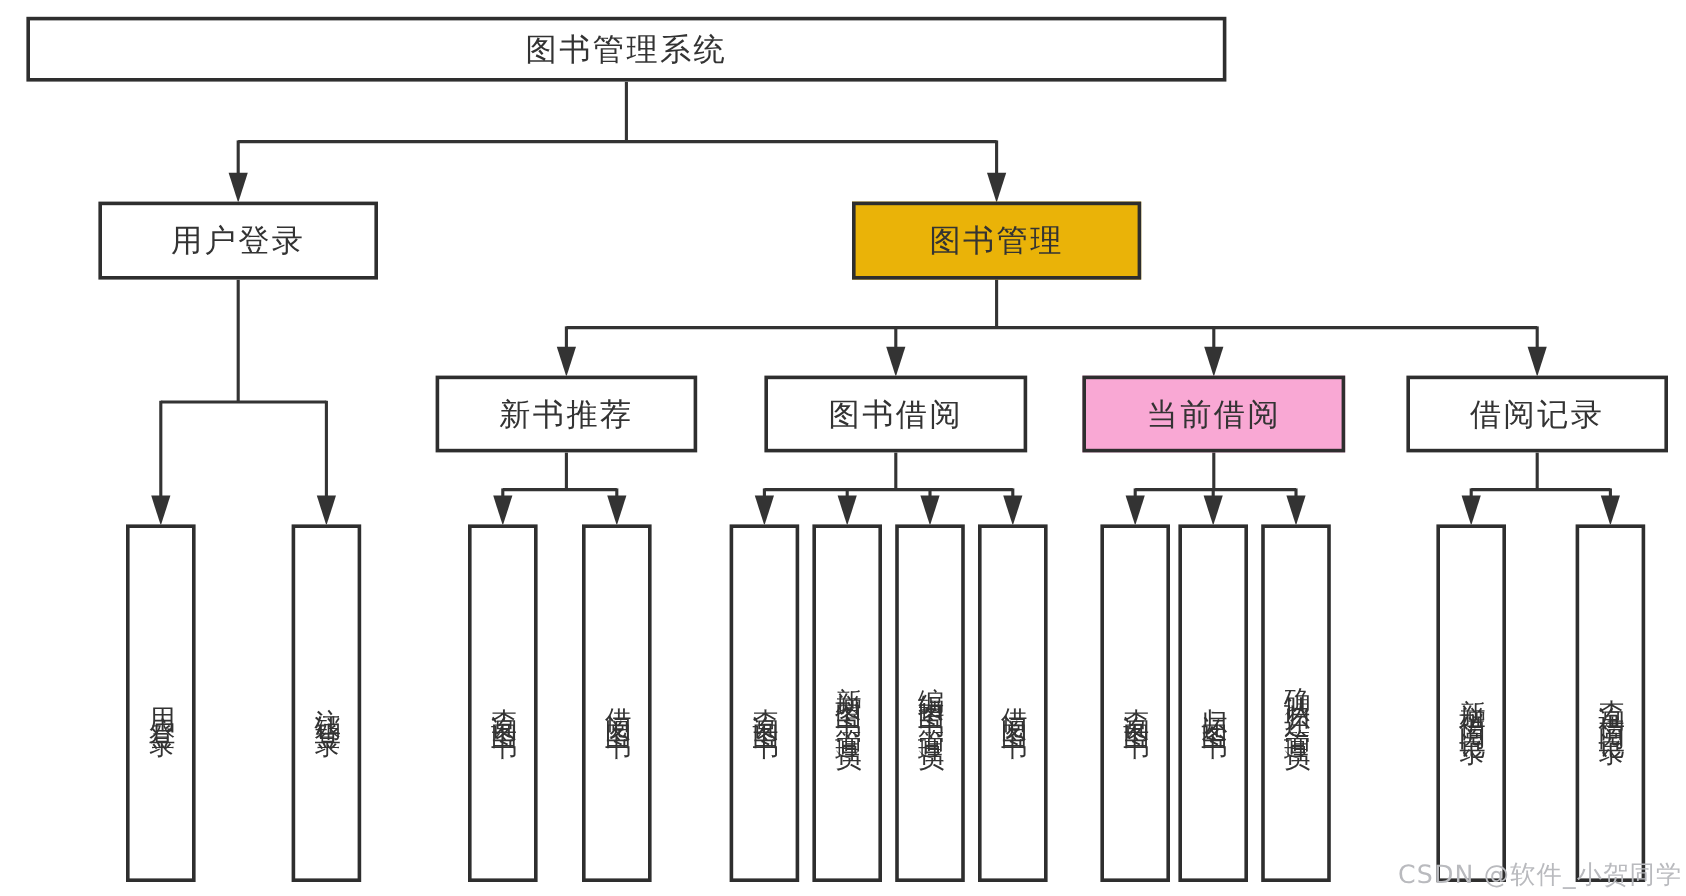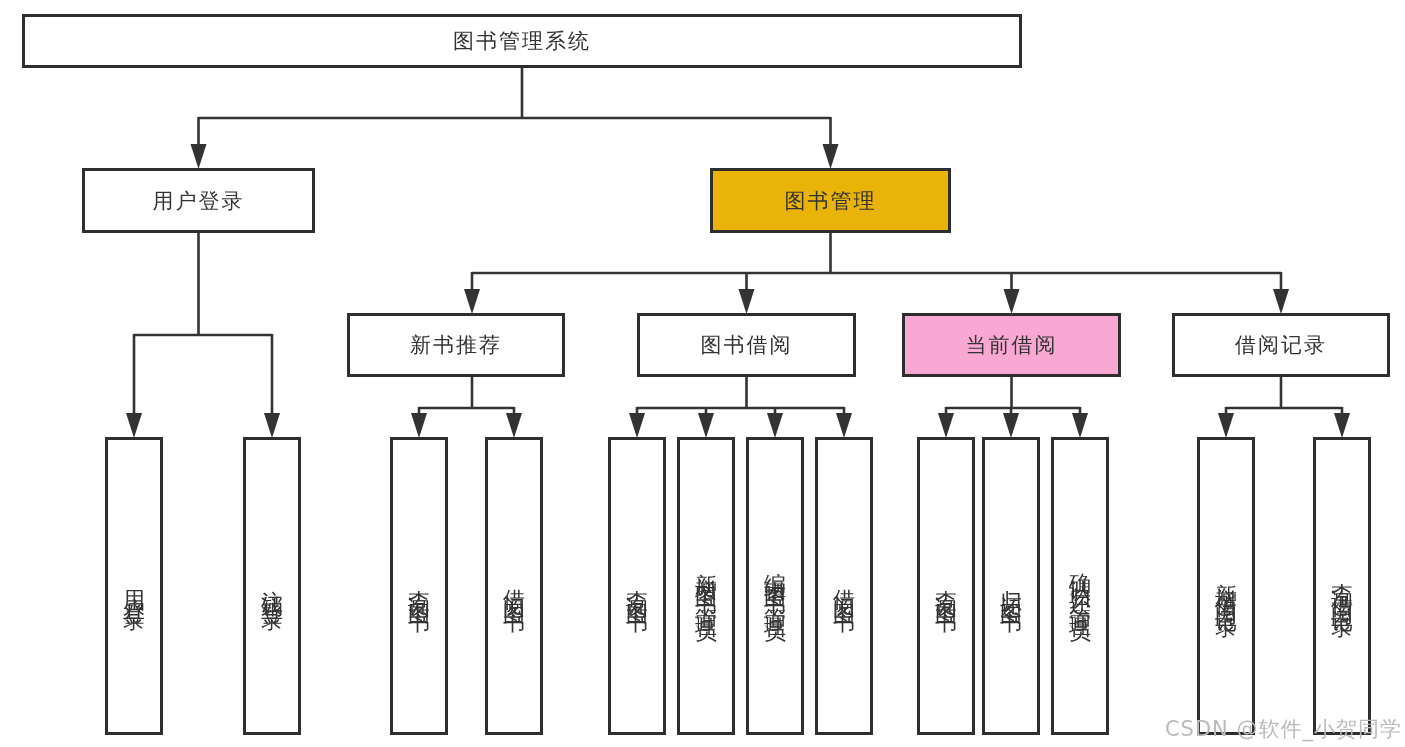--- a/index.html
+++ b/index.html
@@ -20,21 +20,21 @@
     position: absolute;
     box-sizing: border-box;
     background: #ffffff;
     border: 3px solid #2e2e2e;
     display: flex;
     align-items: center;
     justify-content: center;
     color: #333333;
   }
   .node.horizontal .node-label {
-    font-size: 21px;
+    font-size: 26px;
     letter-spacing: 2px;
     white-space: nowrap;
   }
   .node.vertical .node-label {
     writing-mode: vertical-rl;
     text-orientation: mixed;
     font-size: 22px;
     letter-spacing: 7px;
     line-height: 1.1;
   }
@@ -110,21 +110,21 @@
 
   <div class="node horizontal" style="left: 22px; top: 14px; width: 1000px; height: 54px; border-color: rgb(46, 46, 46); background: rgb(255, 255, 255); color: rgb(51, 51, 51);">
       <span class="node-label">图书管理系统</span>
     </div>
     <div class="node horizontal" style="left: 82px; top: 168px; width: 233px; height: 65px; border-color: rgb(46, 46, 46); background: rgb(255, 255, 255); color: rgb(51, 51, 51);">
       <span class="node-label">用户登录</span>
     </div>
     <div class="node horizontal" style="left: 710px; top: 168px; width: 241px; height: 65px; border-color: rgb(46, 46, 46); background: #eab308; color: rgb(51, 51, 51);">
       <span class="node-label">图书管理</span>
     </div>
-    <div class="node horizontal" style="left: 347px; top: 313px; width: 218px; height: 64px; border-color: rgb(46, 46, 46); background: rgb(255, 255, 255); color: rgb(51, 51, 51);">
+    <div class="node horizontal" style="left: 363px; top: 313px; width: 218px; height: 64px; border-color: rgb(46, 46, 46); background: rgb(255, 255, 255); color: rgb(51, 51, 51);">
       <span class="node-label">新书推荐</span>
     </div>
     <div class="node horizontal" style="left: 637px; top: 313px; width: 219px; height: 64px; border-color: rgb(46, 46, 46); background: rgb(255, 255, 255); color: rgb(51, 51, 51);">
       <span class="node-label">图书借阅</span>
     </div>
     <div class="node horizontal" style="left: 902px; top: 313px; width: 219px; height: 64px; border-color: rgb(46, 46, 46); background: #f9a8d4; color: rgb(51, 51, 51);">
       <span class="node-label">当前借阅</span>
     </div>
     <div class="node horizontal" style="left: 1172px; top: 313px; width: 218px; height: 64px; border-color: rgb(46, 46, 46); background: rgb(255, 255, 255); color: rgb(51, 51, 51);">
       <span class="node-label">借阅记录</span>

